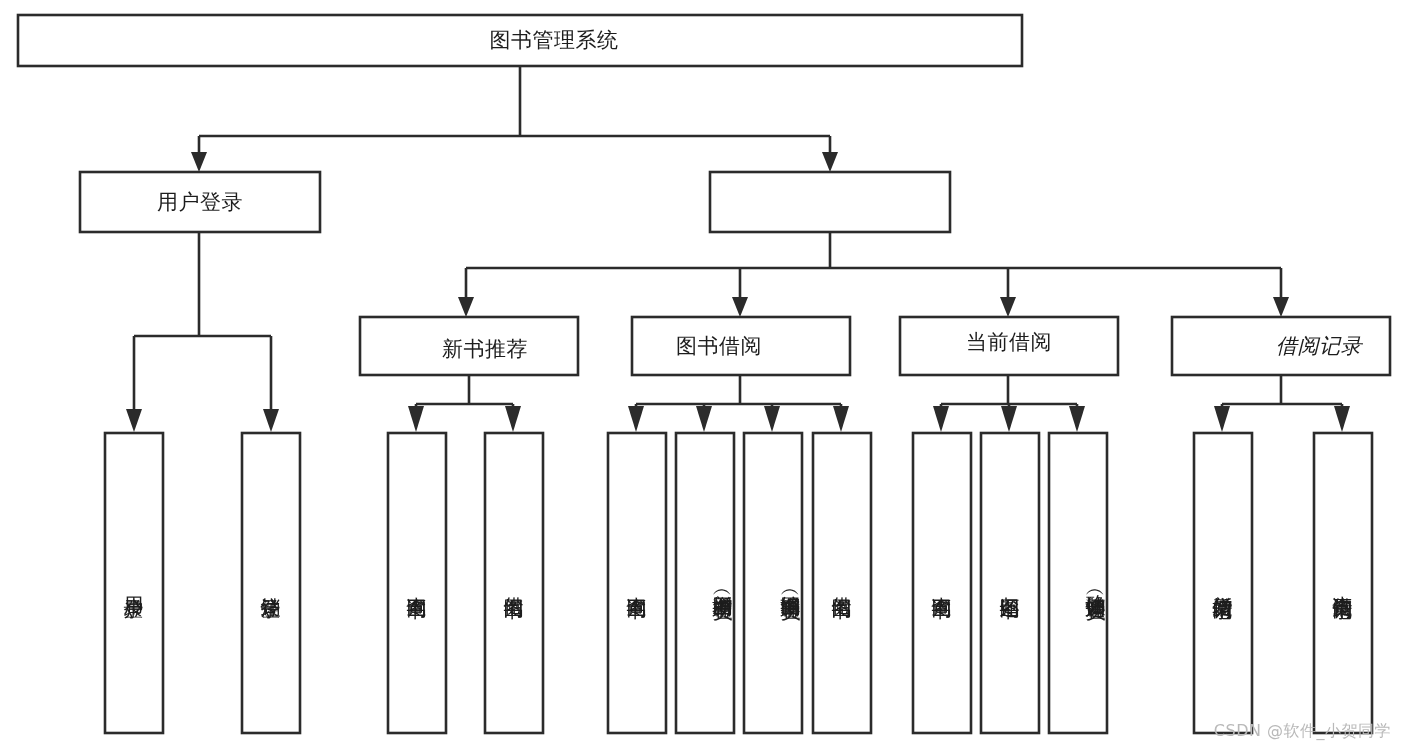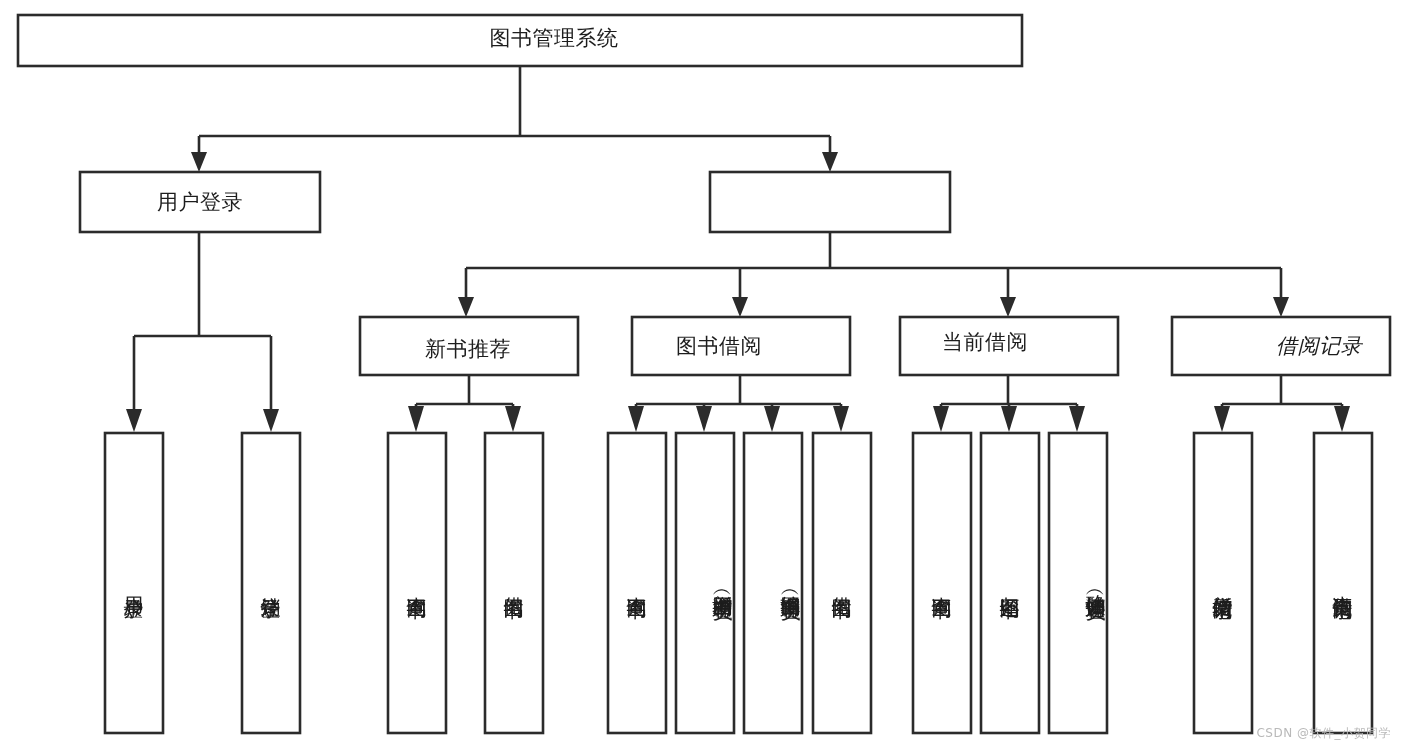--- a/index.html
+++ b/index.html
@@ -65,21 +65,21 @@
     letter-spacing: 1px;
     writing-mode: vertical-rl;
     text-orientation: upright;
     white-space: nowrap;
     pointer-events: none;
   }
   .watermark {
     position: absolute;
     right: 14px;
     bottom: 5px;
-    font-size: 12px;
+    font-size: 16px;
     color: #b9b9b9;
     letter-spacing: 0.5px;
     white-space: nowrap;
     pointer-events: none;
   }
 </style>
 </head>
 <body>
 
 <div id="diagram-root">
@@ -185,27 +185,27 @@
     <rect class="node-box" x="813" y="433" width="58" height="300"></rect>
 
     <rect class="node-box" x="913" y="433" width="58" height="300"></rect>
     <rect class="node-box" x="981" y="433" width="58" height="300"></rect>
     <rect class="node-box" x="1049" y="433" width="58" height="300"></rect>
 
     <rect class="node-box" x="1194" y="433" width="58" height="300"></rect>
     <rect class="node-box" x="1314" y="433" width="58" height="300"></rect>
   </svg>
 
-  <div class="node-label-h" style="left:18px;  top:15px;  width:1072px; height:51px;font-family:Liberation Mono, monospace;">图书管理系统</div>
+  <div class="node-label-h" style="left:18px;  top:15px;  width:1072px; height:51px;">图书管理系统</div>
 
   <div class="node-label-h" style="left:80px;  top:172px; width:240px; height:60px;">用户登录</div>
 
-  <div class="node-label-h" style="left:359px; top:317px; width:218px; height:64px;">新书推荐</div>
+  <div class="node-label-h" style="left:376px; top:317px; width:218px; height:64px;">新书推荐</div>
   <div class="node-label-h" style="left:632px; top:317px; width:174px; height:58px;">图书借阅</div>
-  <div class="node-label-h" style="left:876px; top:317px; width:218px; height:50px;">当前借阅</div>
+  <div class="node-label-h" style="left:900px; top:317px; width:218px; height:50px;">当前借阅</div>
   <div class="node-label-h" style="left:1210px;top:317px; width:218px; height:58px;font-style:italic;">借阅记录</div>
 
   <div class="node-label-v" style="left:105px; top:433px; width:58px; height:300px;">用户登录</div>
   <div class="node-label-v" style="left:242px; top:433px; width:58px; height:300px;">注销登录</div>
 
   <div class="node-label-v" style="left:388px; top:433px; width:58px; height:300px;">查询图书</div>
   <div class="node-label-v" style="left:485px; top:433px; width:58px; height:300px;">借阅图书</div>
 
   <div class="node-label-v" style="left:608px; top:433px; width:58px; height:300px;">查询图书</div>
   <div class="node-label-v" style="left:676px; top:433px; width:58px; height:300px; align-items:flex-start;">新增图书（管理员）</div>

